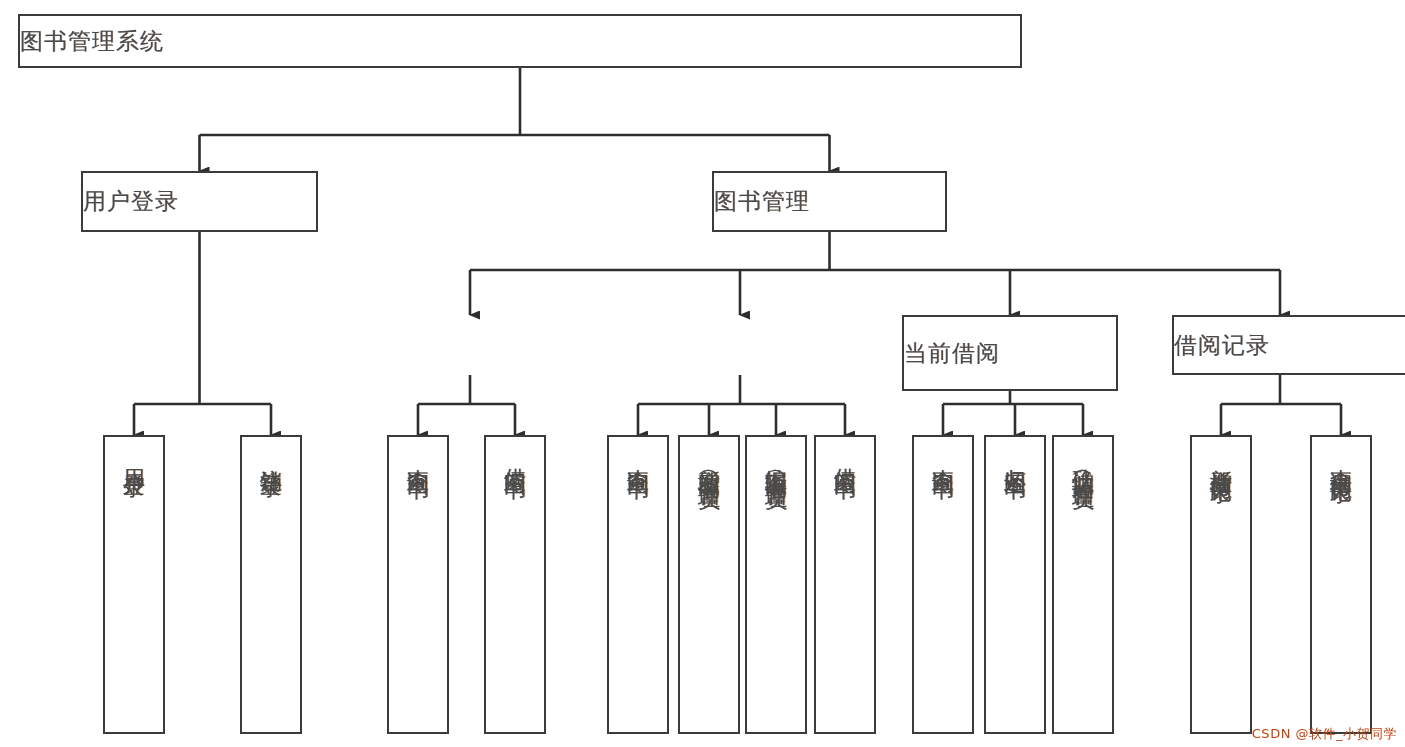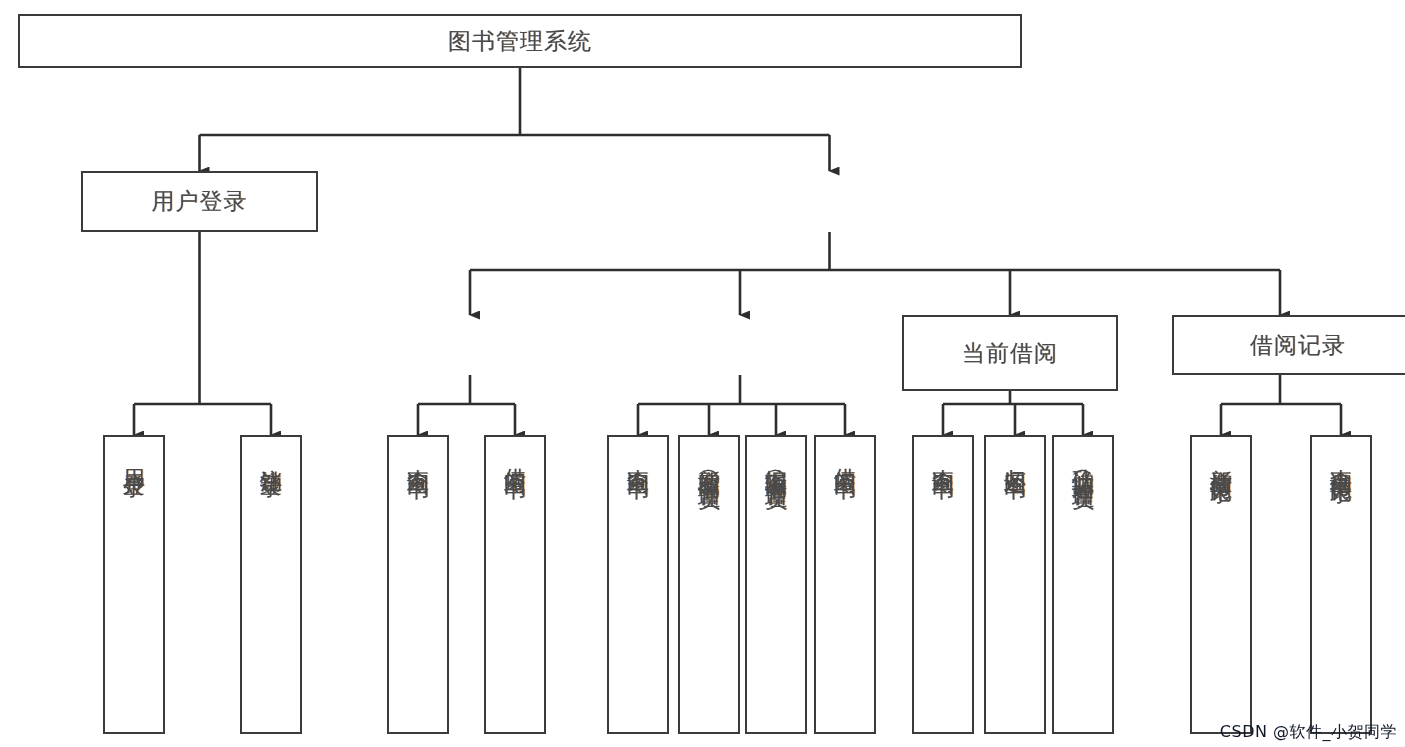--- a/index.html
+++ b/index.html
@@ -27,21 +27,21 @@
     height: 747px;
     pointer-events: none;
   }
   .node {
     position: absolute;
     box-sizing: border-box;
     background: #ffffff;
     border: 2px solid #3b3b3b;
     display: flex;
     align-items: center;
-    justify-content: center;
+    justify-content: flex-start;
     z-index: 2;
   }
   .node-label {
     color: #4a4a4a;
     letter-spacing: 1px;
     white-space: nowrap;
     text-shadow: 0.6px 0 0 rgba(190,120,40,0.45), -0.6px 0 0 rgba(70,120,200,0.4);
   }
   .node.horizontal .node-label {
     font-size: 23px;
@@ -60,22 +60,22 @@
     text-orientation: upright;
     font-size: 22px;
     line-height: 1.28;
     letter-spacing: 3px;
     white-space: normal;
   }
   #watermark {
     position: absolute;
     right: 8px;
     bottom: 4px;
-    font-size: 16px;
-    color: #0f172a;
+    font-size: 13px;
+    color: #c2410c;
     letter-spacing: 0.5px;
     z-index: 5;
     white-space: nowrap;
   }
 </style>
 </head>
 <body>
 
 <div id="diagram-canvas">
 
@@ -122,20 +122,23 @@
       </g>
   </svg>
 
   <div class="node root horizontal" style="left: 18px; top: 14px; width: 1004px; height: 54px;">
     <span class="node-label">图书管理系统</span>
   </div>
 
   <div class="node horizontal" style="left: 81px; top: 171px; width: 237px; height: 61px;">
     <span class="node-label">用户登录</span>
   </div>
+  <div class="node horizontal" style="left: 712px; top: 171px; width: 235px; height: 61px;">
+    <span class="node-label">图书管理</span>
+  </div>
 
   <div class="node horizontal" style="left: 902px; top: 315px; width: 216px; height: 76px;">
     <span class="node-label">当前借阅</span>
   </div>
   <div class="node horizontal" style="left: 1172px; top: 315px; width: 252px; height: 60px;">
     <span class="node-label">借阅记录</span>
   </div>
 
   <div class="node leaf" style="left: 103px; top: 435px; width: 62px; height: 299px;">
     <span class="node-label">用户登录</span>

